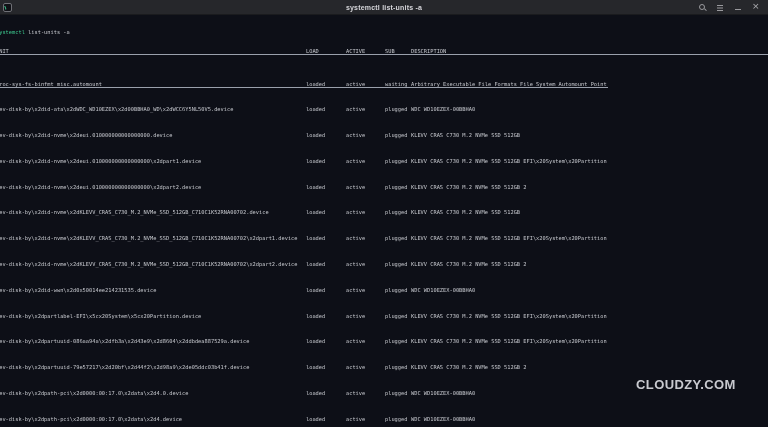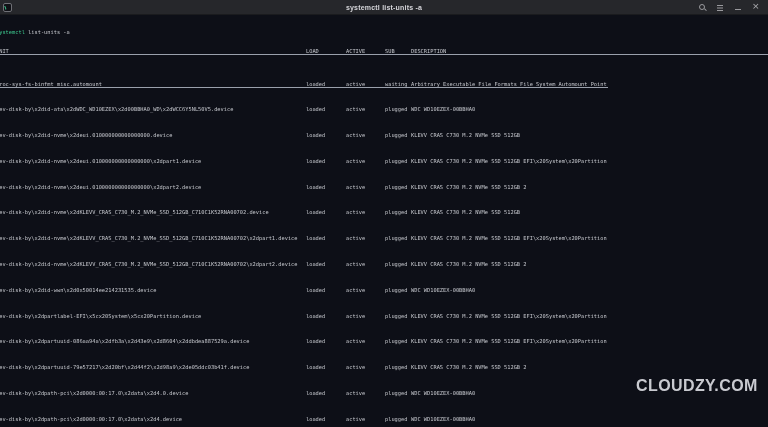--- a/index.html
+++ b/index.html
@@ -72,21 +72,21 @@
     background:#9aa0ac;
   }
   .rows .row:first-child::after{
     content:"";position:absolute;left:0;top:6px;width:612px;height:1px;
     background:#9aa0ac;
   }
   
   .watermark{
     position:absolute;left:636px;top:377px;
     font-family:"Liberation Sans",sans-serif;font-weight:bold;
-    font-size:16px;color:#c9cad0;letter-spacing:0.4px;
+    font-size:13px;color:#c9cad0;letter-spacing:0.4px;
   }
 </style>
 </head>
 <body>
 
 <div class="titlebar">
   <div class="app-icon"></div>
   <div class="win-title">systemctl list-units -a</div>
   <div class="tb-buttons">
     <span class="tb-btn icon-search"></span>

